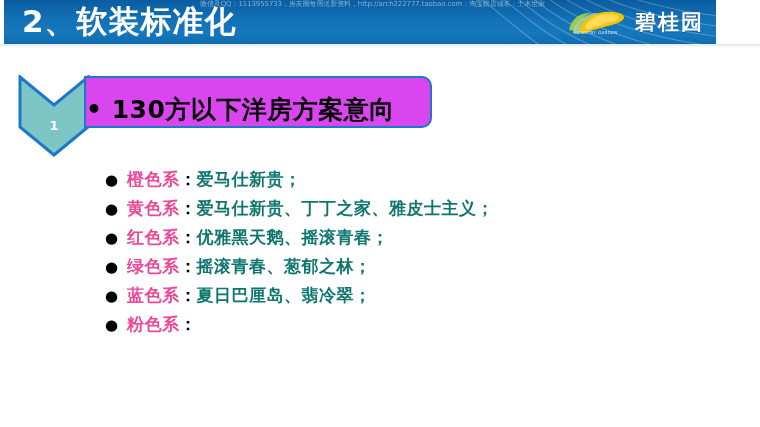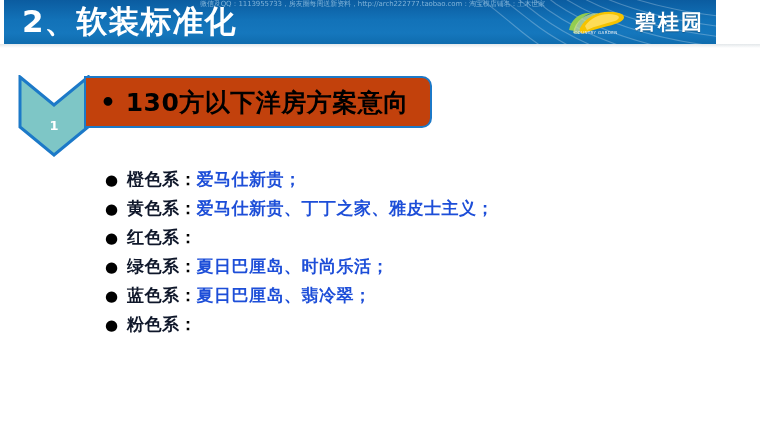--- a/index.html
+++ b/index.html
@@ -123,24 +123,24 @@
   .title-pill {
     position: absolute;
     left: 84px;
     top: 76px;
     width: 348px;
     height: 52px;
     box-sizing: border-box;
     border: 2px solid #1c79c8;
     border-top-right-radius: 10px;
     border-bottom-right-radius: 10px;
-    background: #c2410c;
-    display: flex;
-    align-items: center;
-    padding-left: 14px;
+    background: #d946ef;
+    display: flex;
+    align-items: flex-end;
+    padding-left: 0;
   }
   .title-pill-text {
     font-size: 25px;
     font-weight: bold;
     color: #000000;
     white-space: nowrap;
     letter-spacing: 0.5px;
   }
 
   
@@ -159,32 +159,32 @@
   .bullet-dot {
     width: 22px;
     flex: 0 0 22px;
     font-size: 15px;
     line-height: 29px;
     color: #000000;
   }
   .bullet-label {
     font-size: 17px;
     font-weight: bold;
-    color: #0f172a;
+    color: #ec4899;
     letter-spacing: 0.5px;
   }
   .bullet-sep {
     font-size: 17px;
     font-weight: bold;
     color: #000000;
   }
   .bullet-text {
     font-size: 17px;
     font-weight: bold;
-    color: #1d4ed8;
+    color: #0f766e;
     letter-spacing: 0.5px;
   }
 </style>
 </head>
 <body>
 
 <div class="slide">
 
   <div class="header-band">
 
@@ -244,27 +244,28 @@
       <span class="bullet-dot">●</span>
       <span class="bullet-label">黄色系</span>
       <span class="bullet-sep">：</span>
       <span class="bullet-text">爱马仕新贵、丁丁之家、雅皮士主义；</span>
     </div>
 
     <div class="bullet-row">
       <span class="bullet-dot">●</span>
       <span class="bullet-label">红色系</span>
       <span class="bullet-sep">：</span>
+      <span class="bullet-text">优雅黑天鹅、摇滚青春；</span>
     </div>
 
     <div class="bullet-row">
       <span class="bullet-dot">●</span>
       <span class="bullet-label">绿色系</span>
       <span class="bullet-sep">：</span>
-      <span class="bullet-text">夏日巴厘岛、时尚乐活；</span>
+      <span class="bullet-text">摇滚青春、葱郁之林；</span>
     </div>
 
     <div class="bullet-row">
       <span class="bullet-dot">●</span>
       <span class="bullet-label">蓝色系</span>
       <span class="bullet-sep">：</span>
       <span class="bullet-text">夏日巴厘岛、翡冷翠；</span>
     </div>
 
     <div class="bullet-row">

